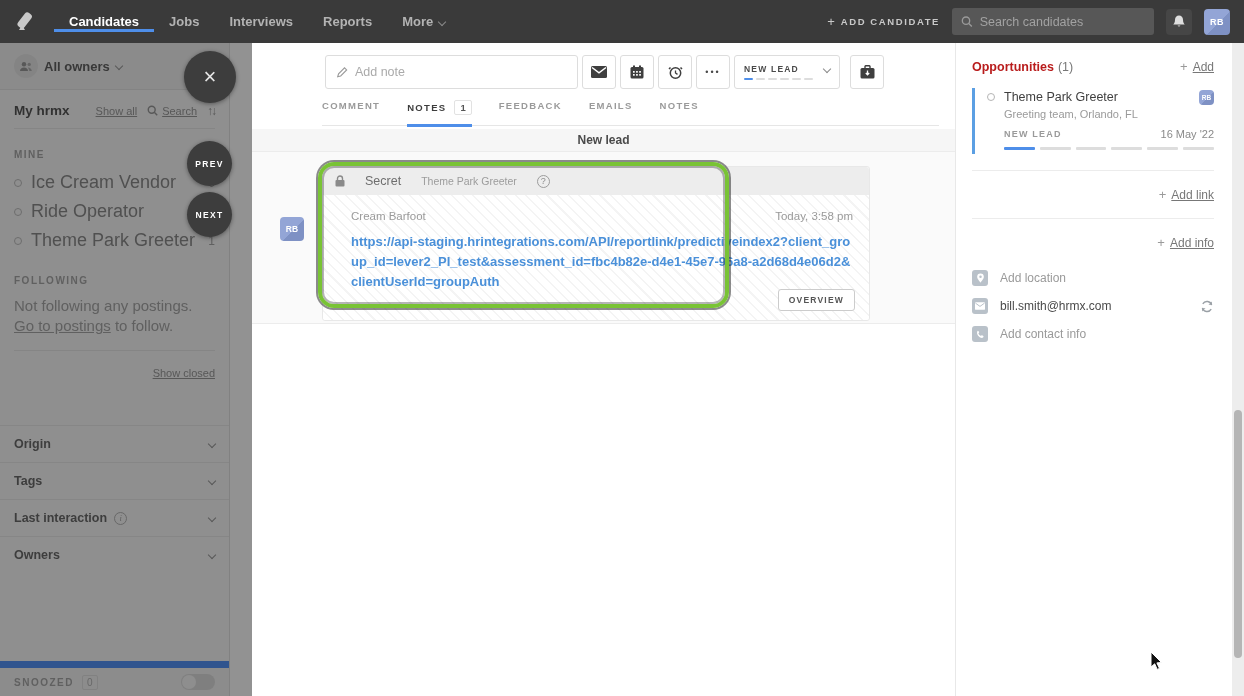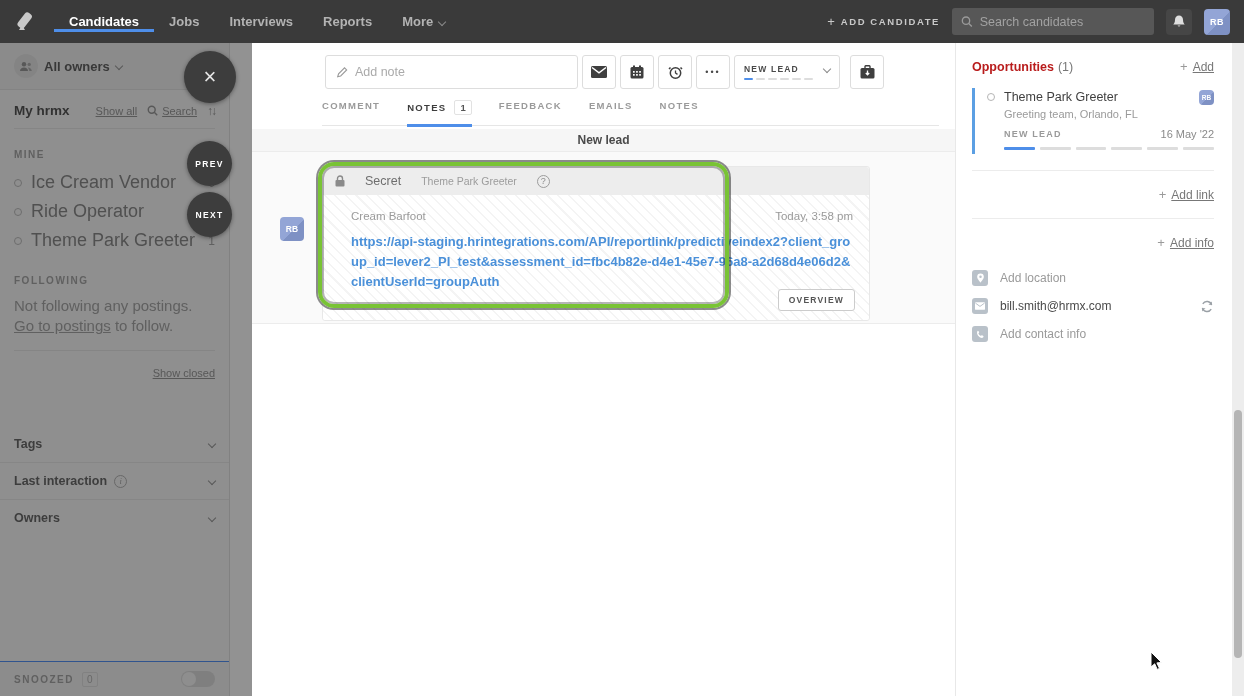--- a/index.html
+++ b/index.html
@@ -45,21 +45,21 @@
   .job-count { margin-left:auto; font-size:12px; color:#9a9a9a; }
   .following-text { font-size:15px; color:#9a9a9a; padding:2px 14px 14px; line-height:20px; width:215px; }
   .following-text .u { text-decoration:underline; cursor:pointer; }
   .show-closed-row { text-align:right; padding:12px 14px 16px; }
   .filter-row { display:flex; align-items:center; height:37px; padding:0 14px; border-top:1px solid #e6e6e6; cursor:pointer; }
   .filter-row:first-of-type { border-top:none; }
   .filter-label { font-size:12.5px; font-weight:bold; color:#555; }
   .info-circ { width:13px; height:13px; border-radius:50%; border:1px solid #aaa; color:#999; font-size:8.5px; display:inline-flex; align-items:center; justify-content:center; margin-left:7px; }
   .info-circ::before { content:"i"; font-style:italic; font-family:"Liberation Serif", serif; }
   .filter-row .chev { margin-left:auto; }
-  .snoozed-bar { position:absolute; bottom:0; left:0; width:100%; height:35px; background:#f2f2f2; border-top:1px solid #3b82f6; display:flex; align-items:center; padding:0 14px; }
+  .snoozed-bar { position:absolute; bottom:0; left:0; width:100%; height:35px; background:#f2f2f2; border-top:7px solid #3b82f6; display:flex; align-items:center; padding:0 14px; }
   .snoozed-label { font-size:10px; font-weight:bold; letter-spacing:1.5px; color:#9a9a9a; }
   .snoozed-count { font-size:10px; color:#aaa; margin-left:8px; border:1px solid #ddd; border-radius:2px; padding:1px 4px; }
   .toggle { margin-left:auto; width:34px; height:16px; border-radius:8px; background:#d9d9d9; position:relative; cursor:pointer; }
   .toggle .knob { position:absolute; left:1px; top:1px; width:14px; height:14px; border-radius:50%; background:#f6f6f6; }
 
   
   .gutter { position:absolute; left:230px; top:0; width:22px; height:100%; background:#fff; }
   .dim-overlay { position:absolute; left:0; top:0; width:252px; height:100%; background:rgba(38,38,38,.5); z-index:5; }
   .ov-btn { position:absolute; z-index:6; border-radius:50%; background:#3d3d3d; color:#fff; display:flex; align-items:center; justify-content:center; cursor:pointer; box-shadow:0 1px 4px rgba(0,0,0,.4); border:none; }
   .ov-close { left:184px; top:8px; width:52px; height:52px; font-size:22px; color:#e8e8e8; }
@@ -247,20 +247,24 @@
     <div class="side-section-label">FOLLOWING</div>
     <div class="following-text">
       <span>Not following any postings. </span><span class="u">Go to postings</span><span> to follow.</span>
     </div>
     <div class="side-divider"></div>
     <div class="show-closed-row">
       <span class="mini-link">Show closed</span>
     </div>
 
     <div style="margin-top:28px;">
+      <div class="filter-row" style="border-top:1px solid #e6e6e6;">
+        <span class="filter-label">Origin</span>
+        <span class="chev"></span>
+      </div>
       <div class="filter-row">
         <span class="filter-label">Tags</span>
         <span class="chev"></span>
       </div>
       <div class="filter-row">
         <span class="filter-label">Last interaction</span>
         <span class="info-circ"></span>
         <span class="chev"></span>
       </div>
       <div class="filter-row">

